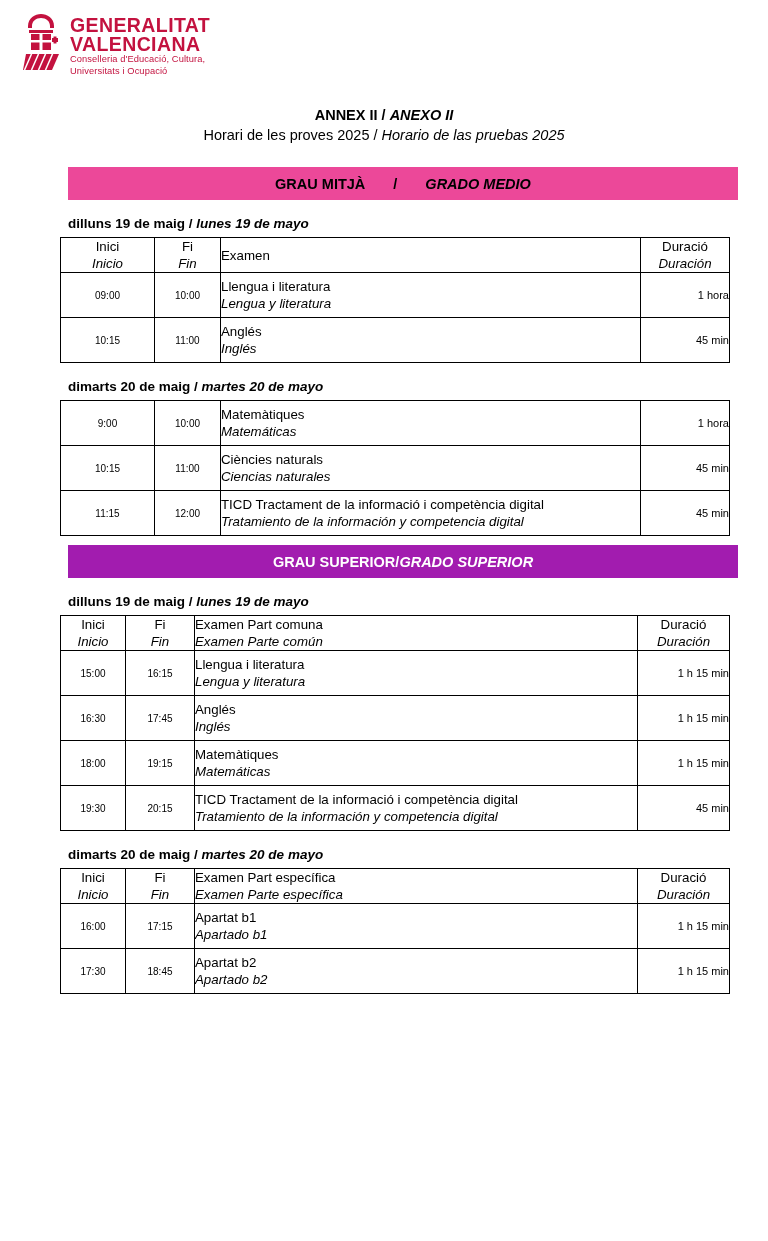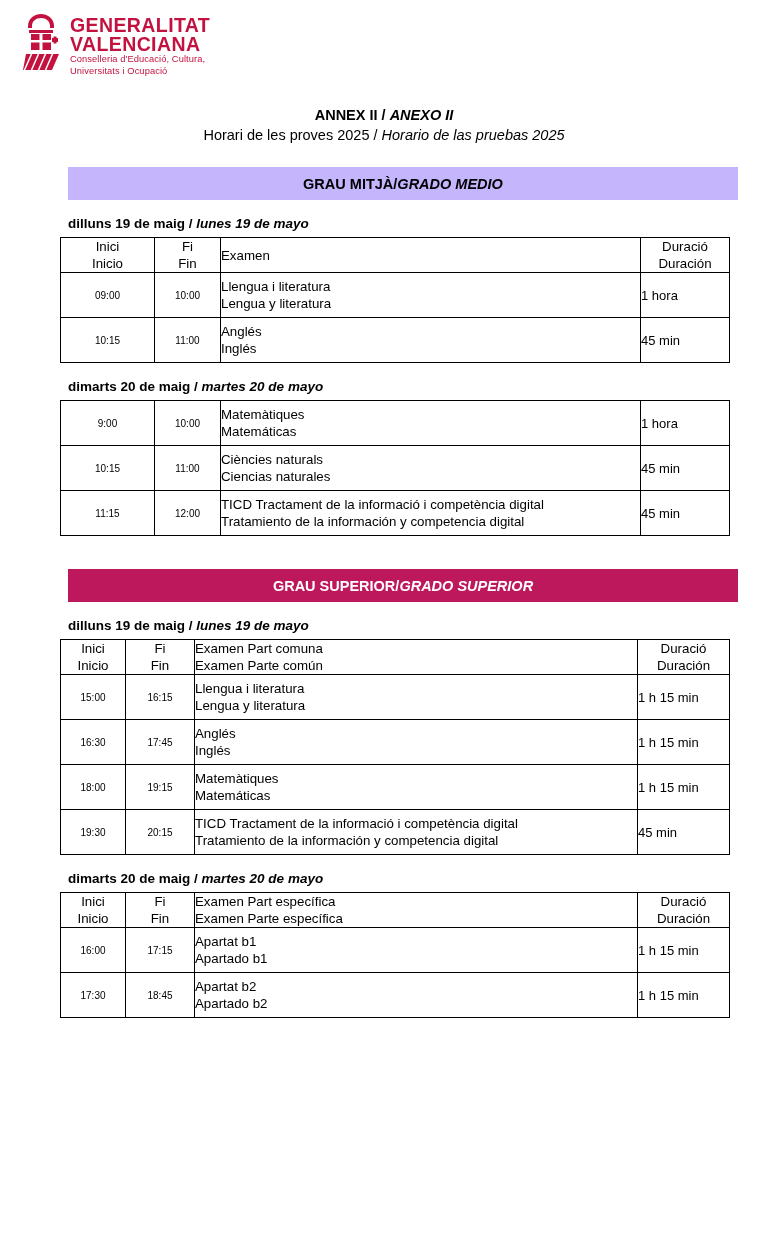--- a/index.html
+++ b/index.html
@@ -66,28 +66,29 @@
     margin: 0 30px 0 68px;
     height: 33px;
     display: flex;
     align-items: center;
     justify-content: center;
     font-size: 14.5px;
     font-weight: bold;
   }
   .banner .it { font-style: italic; }
   .banner-medio {
-    background: #c4b5fd;
+    background: #ec4899;
     color: #000000;
     margin-top: 22px;
+    gap: 28px;
   }
   .banner-superior {
-    background: #be185d;
+    background: #a21caf;
     color: #ffffff;
-    margin-top: 33px;
+    margin-top: 9px;
   }
 
   
   .day-label {
     margin: 16px 0 6px 68px;
     font-size: 13.5px;
     font-weight: bold;
   }
   .day-label .it { font-style: italic; }
 
@@ -112,30 +113,31 @@
     text-align: left;
   }
   .ln1 {
     font-size: 13.3px;
     line-height: 17px;
     white-space: nowrap;
   }
   .ln2 {
     font-size: 13.3px;
     line-height: 17px;
+    font-style: italic;
     white-space: nowrap;
   }
   .timecell {
     font-size: 10px;
     text-align: center;
     line-height: 17px;
   }
   .durcell {
-    font-size: 13px;
-    text-align: left;
+    font-size: 11px;
+    text-align: right;
     line-height: 17px;
     white-space: nowrap;
   }
   .drow td { height: 44px; }
   .drow-t4 td { height: 44px; }
 </style>
 </head>
 <body>
 
 <div class="header">

